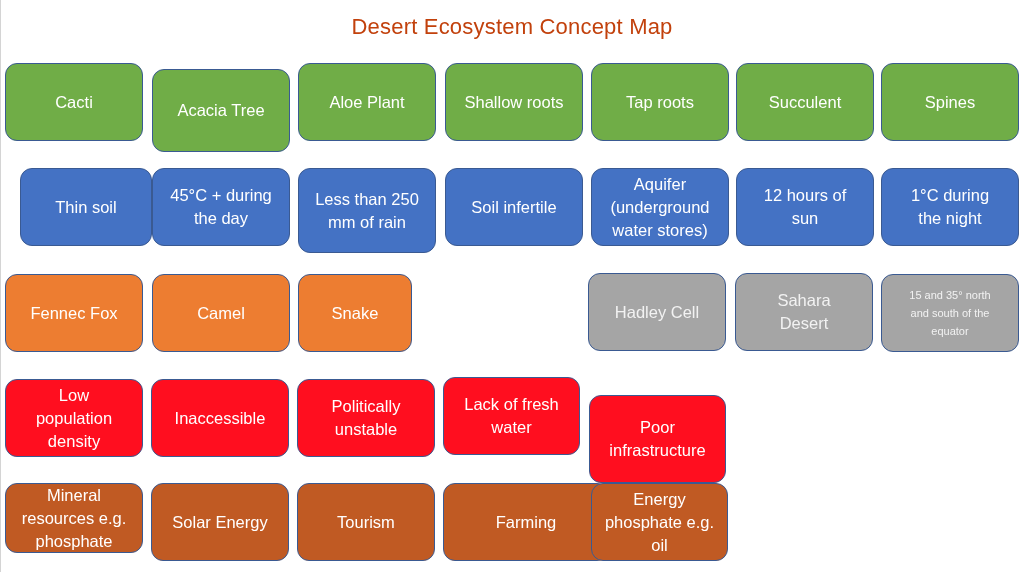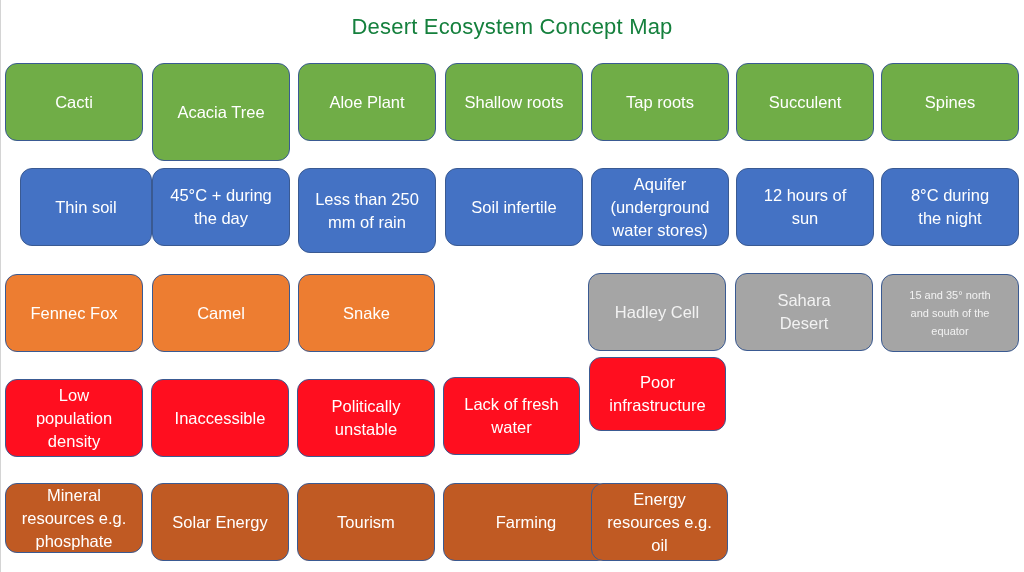--- a/index.html
+++ b/index.html
@@ -4,21 +4,21 @@
 <style>
   html, body { margin: 0; padding: 0; }
   body {
     width: 1024px; height: 572px; position: relative; overflow: hidden;
     background: #ffffff;
     font-family: "Liberation Sans", "DejaVu Sans", sans-serif;
   }
   .edge-line { position: absolute; left: 0; top: 0; width: 1px; height: 572px; background: #d4d4d4; }
   .title {
     position: absolute; left: 0; width: 1024px; top: 14px; text-align: center;
-    font-size: 22px; color: #15803d; letter-spacing: 0.2px;
+    font-size: 22px; color: #c2410c; letter-spacing: 0.2px;
   }
   .node {
     position: absolute; box-sizing: border-box;
     border: 1.5px solid #3a5a92; border-radius: 12px;
     display: flex; align-items: center; justify-content: center;
     text-align: center; color: #ffffff; font-size: 16.5px; line-height: 23px;
     padding: 0 6px; white-space: pre-line;
   }
   .node.small { font-size: 11px; line-height: 18px; }
   .green { background: #70ad47; }
@@ -28,63 +28,63 @@
   .red { background: #ff0e1f; }
   .brown { background: #c05a23; }
 </style>
 </head>
 <body>
 
 <div class="edge-line"></div>
 <div class="title">Desert Ecosystem Concept Map</div>
 
 <div class="node green" style="left:5px;top:63px;width:138px;height:78px">Cacti</div>
-<div class="node green" style="left:152px;top:63px;width:138px;height:98px">Acacia Tree</div>
+<div class="node green" style="left:152px;top:69px;width:138px;height:83px">Acacia Tree</div>
 <div class="node green" style="left:298px;top:63px;width:138px;height:78px">Aloe Plant</div>
 <div class="node green" style="left:445px;top:63px;width:138px;height:78px">Shallow roots</div>
 <div class="node green" style="left:591px;top:63px;width:138px;height:78px">Tap roots</div>
 <div class="node green" style="left:736px;top:63px;width:138px;height:78px">Succulent</div>
 <div class="node green" style="left:881px;top:63px;width:138px;height:78px">Spines</div>
 
 <div class="node blue" style="left:20px;top:168px;width:132px;height:78px">Thin soil</div>
 <div class="node blue" style="left:152px;top:168px;width:138px;height:78px">45°C + during
 the day</div>
 <div class="node blue" style="left:298px;top:168px;width:138px;height:85px">Less than 250
 mm of rain</div>
 <div class="node blue" style="left:445px;top:168px;width:138px;height:78px">Soil infertile</div>
 <div class="node blue" style="left:591px;top:168px;width:138px;height:78px">Aquifer
 (underground
 water stores)</div>
 <div class="node blue" style="left:736px;top:168px;width:138px;height:78px">12 hours of
 sun</div>
-<div class="node blue" style="left:881px;top:168px;width:138px;height:78px">8°C during
+<div class="node blue" style="left:881px;top:168px;width:138px;height:78px">1°C during
 the night</div>
 
 <div class="node orange" style="left:5px;top:274px;width:138px;height:78px">Fennec Fox</div>
 <div class="node orange" style="left:152px;top:274px;width:138px;height:78px">Camel</div>
-<div class="node orange" style="left:298px;top:274px;width:137px;height:78px">Snake</div>
+<div class="node orange" style="left:298px;top:274px;width:114px;height:78px">Snake</div>
 <div class="node gray" style="left:588px;top:273px;width:138px;height:78px">Hadley Cell</div>
 <div class="node gray" style="left:735px;top:273px;width:138px;height:78px">Sahara
 Desert</div>
 <div class="node gray small" style="left:881px;top:274px;width:138px;height:78px">15 and 35° north
 and south of the
 equator</div>
 
 <div class="node red" style="left:5px;top:379px;width:138px;height:78px">Low
 population
 density</div>
 <div class="node red" style="left:151px;top:379px;width:138px;height:78px">Inaccessible</div>
 <div class="node red" style="left:297px;top:379px;width:138px;height:78px">Politically
 unstable</div>
 <div class="node red" style="left:443px;top:377px;width:137px;height:78px">Lack of fresh
 water</div>
-<div class="node red" style="left:589px;top:357px;width:137px;height:74px">Poor
+<div class="node red" style="left:589px;top:395px;width:137px;height:88px">Poor
 infrastructure</div>
 
 <div class="node brown" style="left:5px;top:483px;width:138px;height:70px">Mineral
 resources e.g.
 phosphate</div>
 <div class="node brown" style="left:151px;top:483px;width:138px;height:78px">Solar Energy</div>
 <div class="node brown" style="left:297px;top:483px;width:138px;height:78px">Tourism</div>
 <div class="node brown" style="left:443px;top:483px;width:166px;height:78px">Farming</div>
 <div class="node brown" style="left:591px;top:483px;width:137px;height:78px">Energy
-resources e.g.
+phosphate e.g.
 oil</div>
 
 </body></html>

